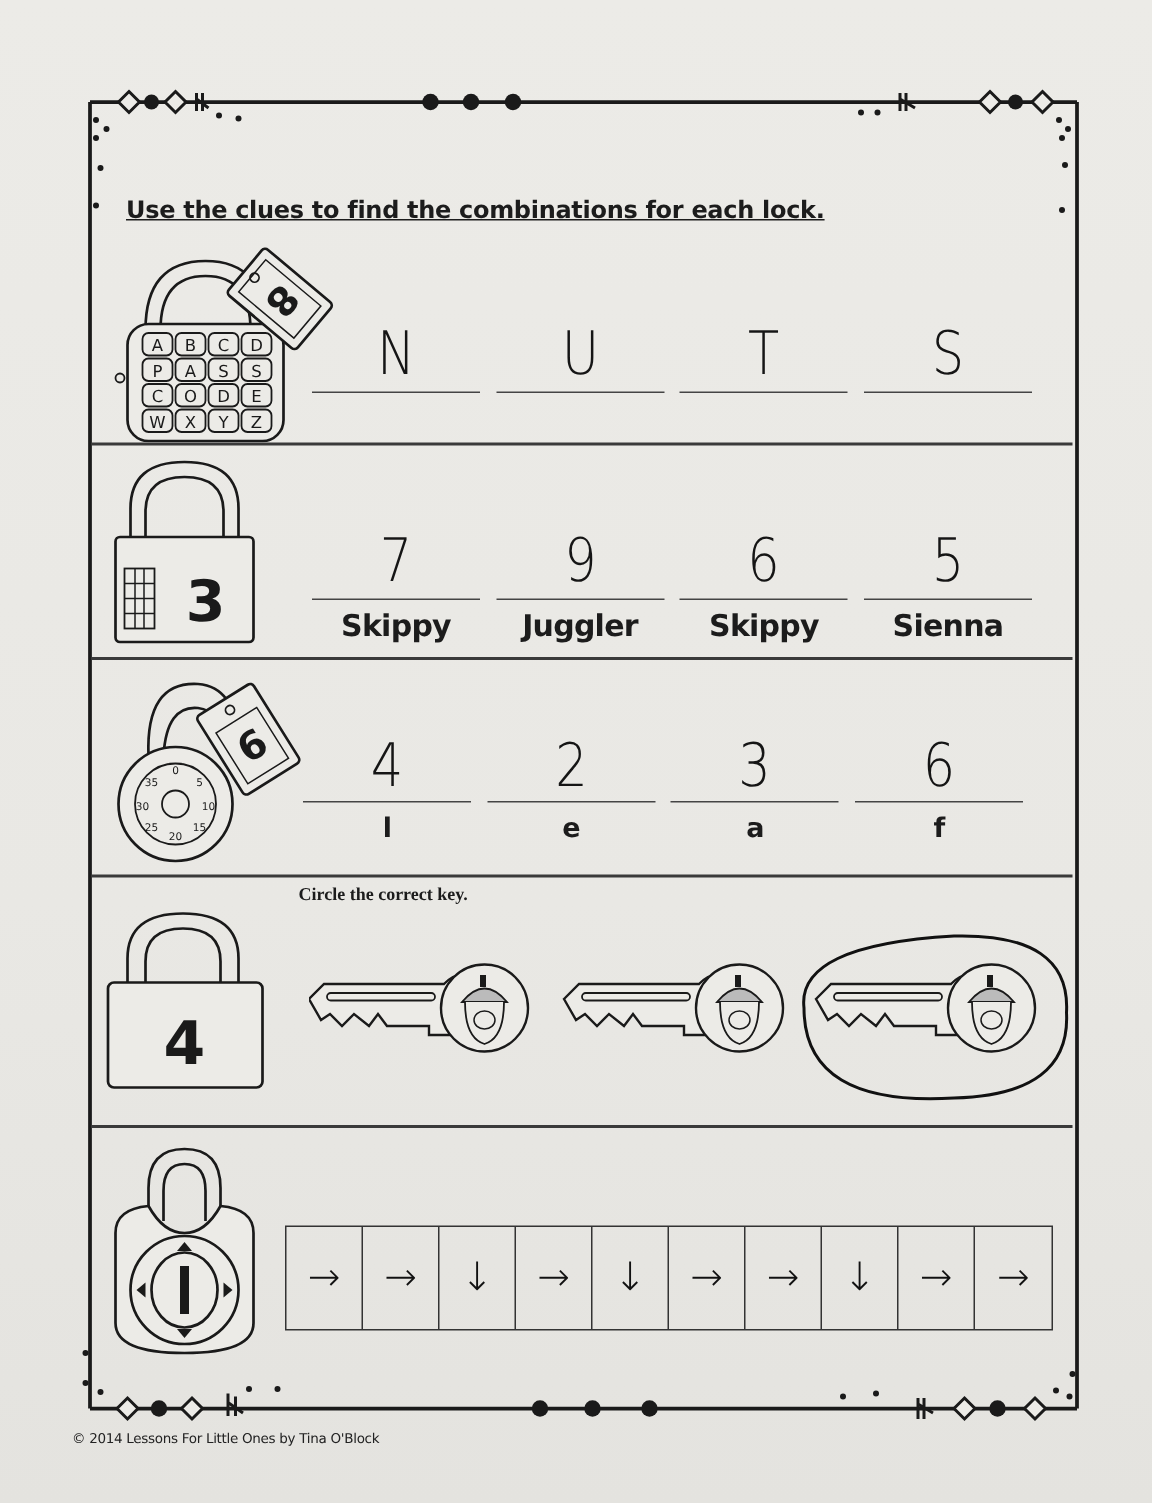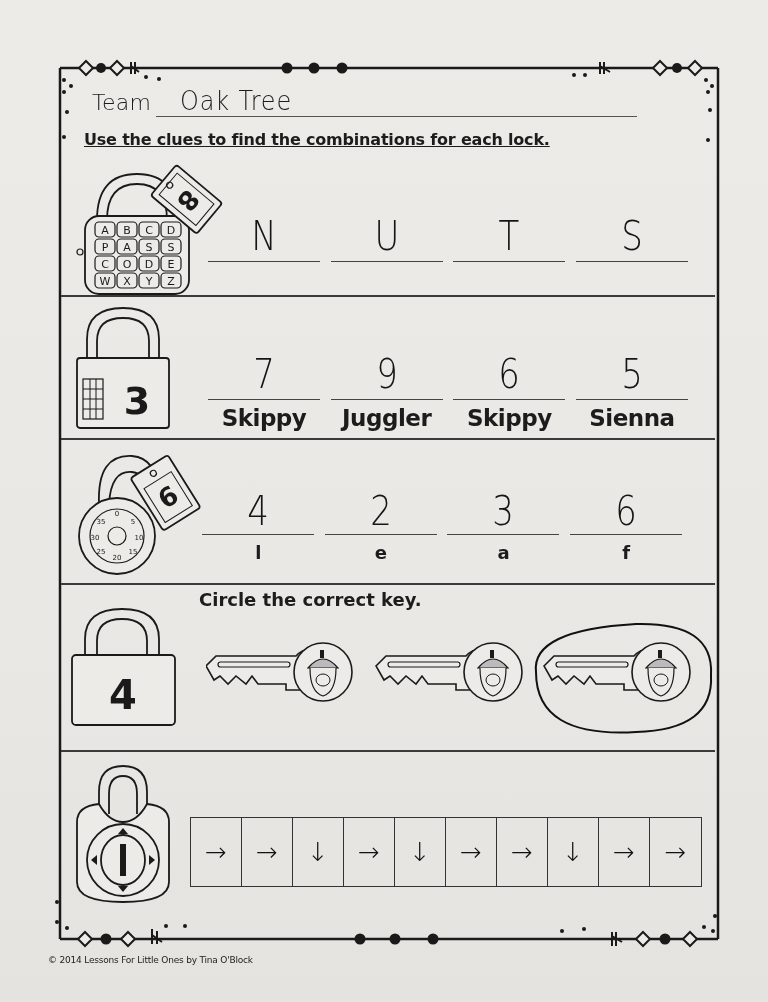--- a/index.html
+++ b/index.html
@@ -33,23 +33,23 @@
 
   .lock-icon { position:absolute; }
   .answers { position:absolute; left:147px; width:480px; display:flex; justify-content:space-between; }
   .answer { width:112px; position:relative; height:100%; }
   .answer .blank-line { position:absolute; left:0; right:0; border-bottom:1.5px solid #444; }
   .answer .handwritten {
     position:absolute; left:0; right:0; text-align:center;
     font-family:"DejaVu Sans", sans-serif; font-weight:200; font-size:40px; color:#151515;
     transform:scaleX(0.85);
   }
-  .answer .clue { position:absolute; left:-8px; right:-8px; text-align:center; font-weight:bold; font-size:23px; letter-spacing:-0.5px; }
-
-  .circle-instr { position:absolute; left:138px; top:4px; font-size:18px; font-weight:bold; }
+  .answer .clue { position:absolute; left:-8px; right:-8px; text-align:center; font-weight:bold; font-size:20px; letter-spacing:-0.5px; }
+
+  .circle-instr { position:absolute; left:138px; top:4px; font-size:12px; font-weight:bold;font-family:Liberation Serif, serif; }
 
   .arrow-grid { position:absolute; left:129px; top:65px; display:flex; border:1.5px solid #333; }
   .arrow-cell {
     width:51px; height:68px; border-right:1.5px solid #333; box-sizing:border-box;
     display:flex; align-items:center; justify-content:center;
     font-size:26px; font-weight:200; color:#111;
   }
   .arrow-cell:last-child { border-right:none; }
   .copyright { position:absolute; left:48px; top:936px; font-size:9px; color:#222; letter-spacing:-0.2px;margin-top:19px; }
 </style>
@@ -114,25 +114,20 @@
         <circle cx="713" cy="931" r="2"></circle>
     </g>
     <g stroke="#1a1a1a" stroke-width="2">
       <path d="M131 62 L131 74 M135 62 L135 74 M131 66 L139 72"></path>
       <path d="M600 62 L600 74 M604 62 L604 74 M600 66 L610 72"></path>
       <path d="M152 929 L152 944 M157 931 L157 944 M152 935 L162 942"></path>
       <path d="M612 932 L612 946 M616 932 L616 946 M612 936 L622 942"></path>
     </g>
   </svg>
 
-  <div class="team-row">
-    <span class="team-label">Team</span>
-    <div class="team-line"></div>
-    <span class="team-name">Oak Tree</span>
-  </div>
   <div class="instructions">Use the clues to find the combinations for each lock.</div>
 
   <div class="section s1">
     <svg class="lock-icon" style="left:14px;top:8px" width="150" height="135">
       <g fill="none" stroke="#1a1a1a" stroke-width="1.8">
         <path d="M22 60 Q22 14 62 14 Q102 14 102 60"></path>
         <path d="M32 60 Q32 24 62 24 Q92 24 92 60"></path>
         <rect x="10" y="56" width="104" height="78" rx="14" fill="#ecebe7"></rect>
       </g>
       <circle cx="5" cy="92" r="3" fill="none" stroke="#1a1a1a" stroke-width="1.2"></circle>

